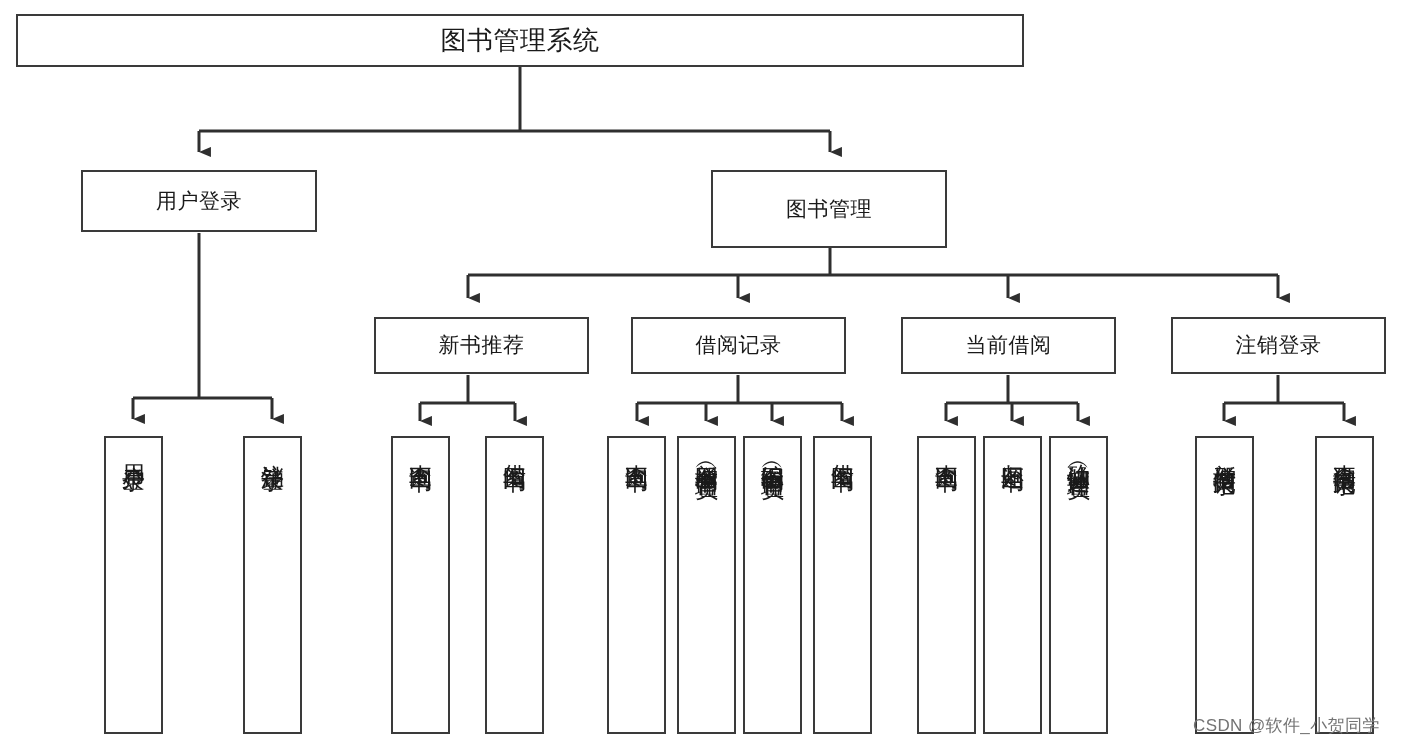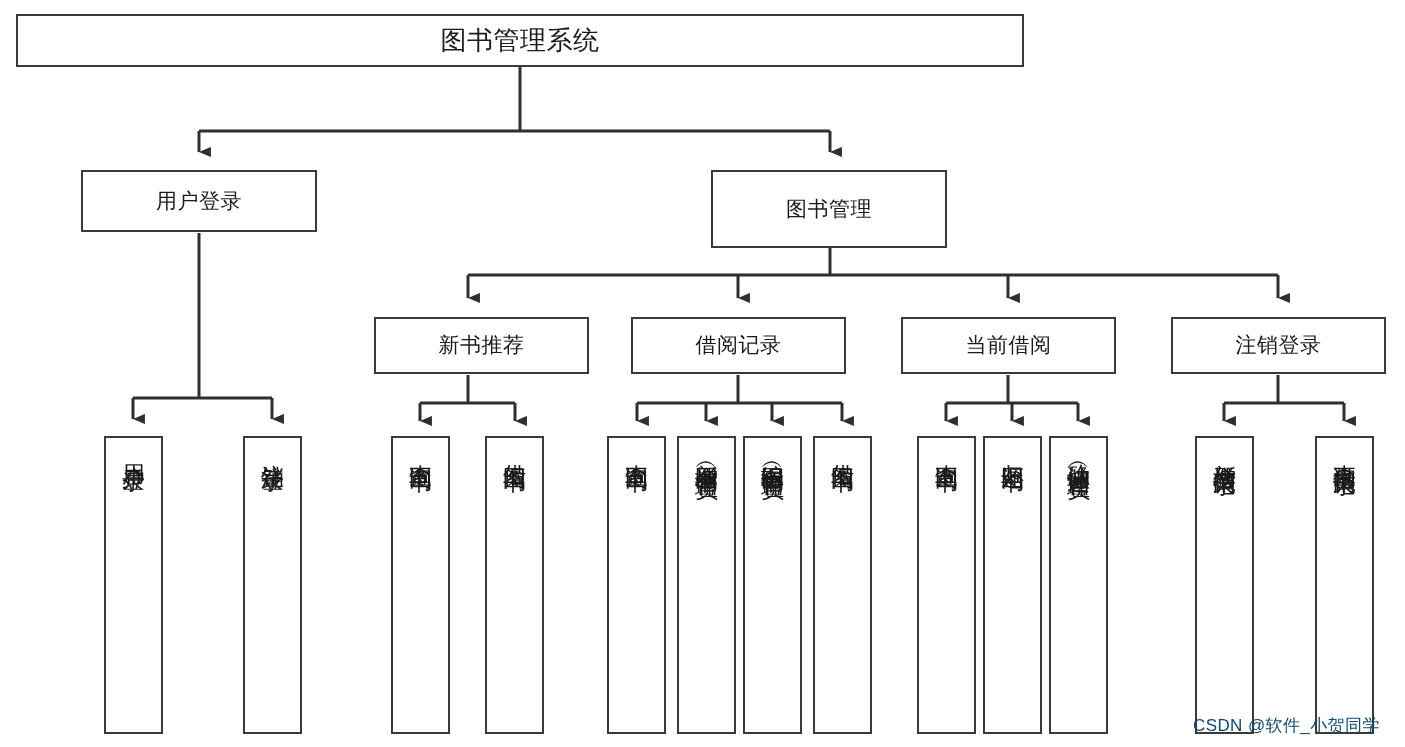--- a/index.html
+++ b/index.html
@@ -55,21 +55,21 @@
     text-orientation: upright;
     font-size: 23px;
     letter-spacing: 2px;
     line-height: 1;
     white-space: nowrap;
   }
   .node.root .label { font-size: 26px; }
   .watermark {
     position: absolute;
     font-size: 17px;
-    color: #0c4a6e;
+    color: #737373;
     white-space: nowrap;
     z-index: 3;
     letter-spacing: 0.4px;
   }
 </style>
 </head>
 <body>
 
 <div id="canvas">
 

